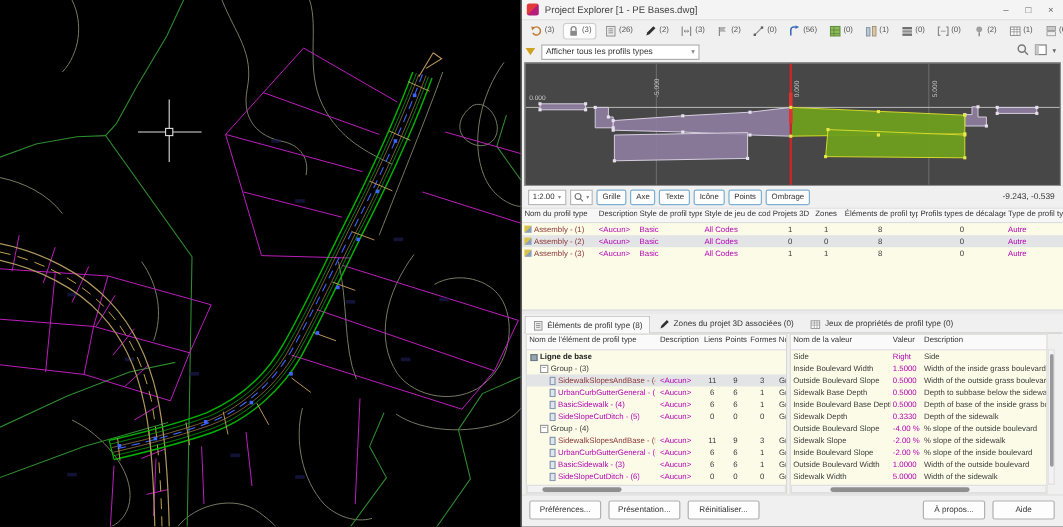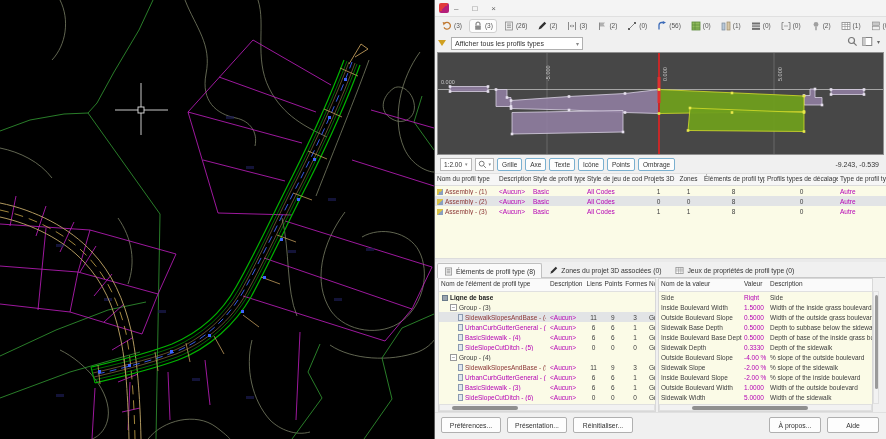--- a/index.html
+++ b/index.html
@@ -177,20 +177,21 @@
         <path d="M115,110 L138,110 M144,110 L168,110 M141,83 L141,107 M141,113 L141,135"></path>
         <rect x="138" y="107" width="6" height="6"></rect>
       </g>
     </svg>
   </div>
 
   <div class="pe-window">
 
     <div class="titlebar">
       <span class="app-icon"></span>
+      <span class="title-text">Project Explorer [1 - PE Bases.dwg]</span>
       <span class="win-btns">
         <span>–</span>
         <span>□</span>
         <span>×</span>
       </span>
     </div>
 
     <div class="pe-toolbar">
         <div class="tb-item">
           <span class="tb-ic">

